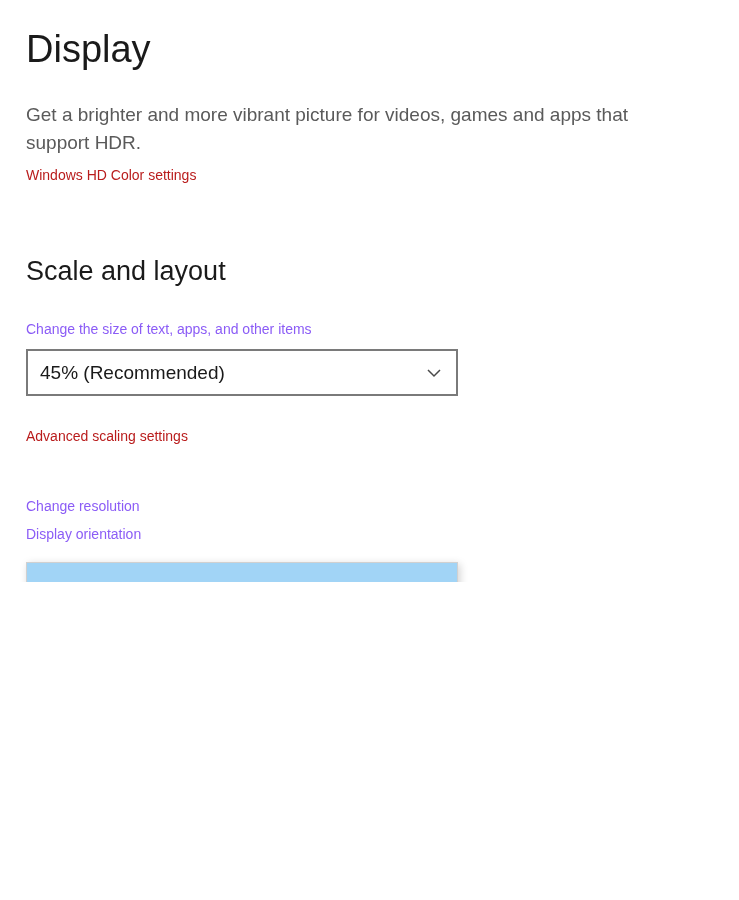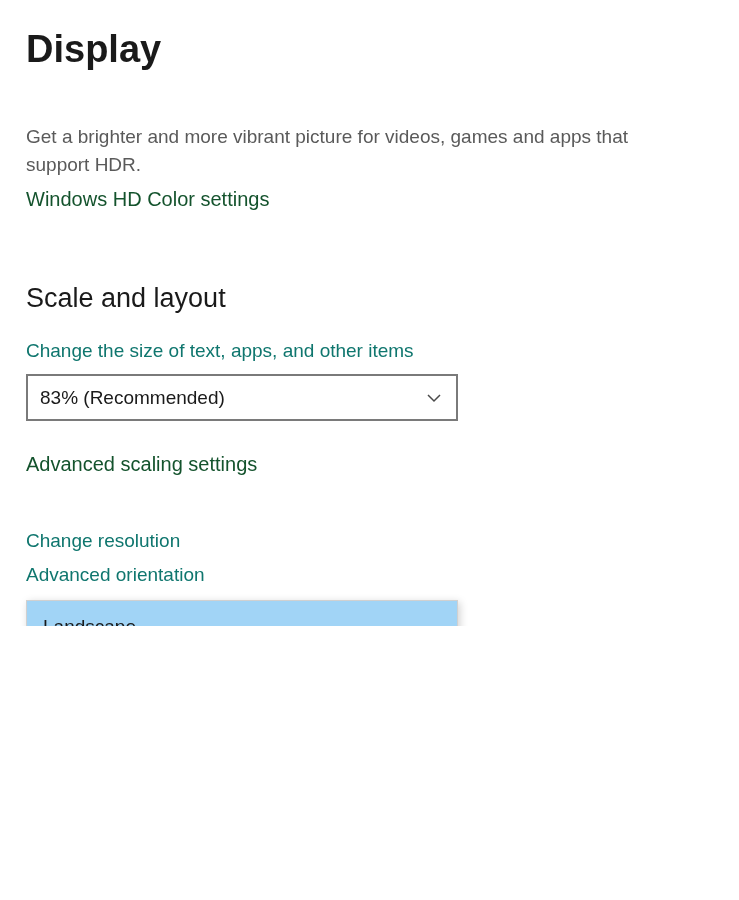--- a/index.html
+++ b/index.html
@@ -5,47 +5,47 @@
     * { margin: 0; padding: 0; box-sizing: border-box; }
     body {
       font-family: "Segoe UI", -apple-system, BlinkMacSystemFont, sans-serif;
       background: #fff;
       padding: 28px 26px;
       color: #000;
       width: 739px;
     }
     .page-title {
       font-size: 38px;
-      font-weight: 700;
+      font-weight: 400;
       color: #1a1a1a;
-      margin-bottom: 52px;
+      margin-bottom: 30px;
     }
     .description {
       font-size: 19px;
       color: #5a5a5a;
       line-height: 1.45;
       margin-bottom: 10px;
       max-width: 660px;
     }
     .link {
-      font-size: 20px;
-      color: #14532d;
+      font-size: 14px;
+      color: #b91c1c;
       cursor: pointer;
       display: inline-block;
     }
     .section-header {
       font-size: 27px;
       font-weight: 500;
       color: #1a1a1a;
       margin-top: 72px;
-      margin-bottom: 26px;
+      margin-bottom: 34px;
     }
     .field-label {
-      font-size: 19px;
-      color: #0f766e;
+      font-size: 14px;
+      color: #8b5cf6;
       margin-bottom: 12px;
     }
     .dropdown {
       width: 432px;
       height: 47px;
       border: 2px solid #7a7a7a;
       background: #fff;
       display: flex;
       align-items: center;
       justify-content: space-between;
@@ -107,37 +107,37 @@
 
 <p class="description">Get a brighter and more vibrant picture for videos, games and apps that support HDR.</p>
 
 <a class="link">Windows HD Color settings</a>
 
 <h2 class="section-header">Scale and layout</h2>
 
 <div class="field-block">
   <div class="field-label">Change the size of text, apps, and other items</div>
   <div class="dropdown">
-    <span class="dropdown-value">83% (Recommended)</span>
+    <span class="dropdown-value">45% (Recommended)</span>
     <span class="chevron">
       <svg viewBox="0 0 16 16" width="16" height="16">
           <path d="M2 5 L8 11 L14 5"></path>
         </svg>
     </span>
   </div>
 </div>
 
 <a class="link link-adv">Advanced scaling settings</a>
 
 <div class="field-block" style="margin-top:26px;">
   <div class="field-label">Change resolution</div>
 </div>
 
 <div class="orientation-wrap">
-  <div class="field-label">Advanced orientation</div>
+  <div class="field-label">Display orientation</div>
   <div class="dropdown-list">
     <div class="dropdown-item selected">Landscape</div>
     <div class="dropdown-item">Portrait</div>
     <div class="dropdown-item">Landscape (flipped)</div>
     <div class="dropdown-item">Portrait (flipped)</div>
   </div>
 </div>
 
 
 

